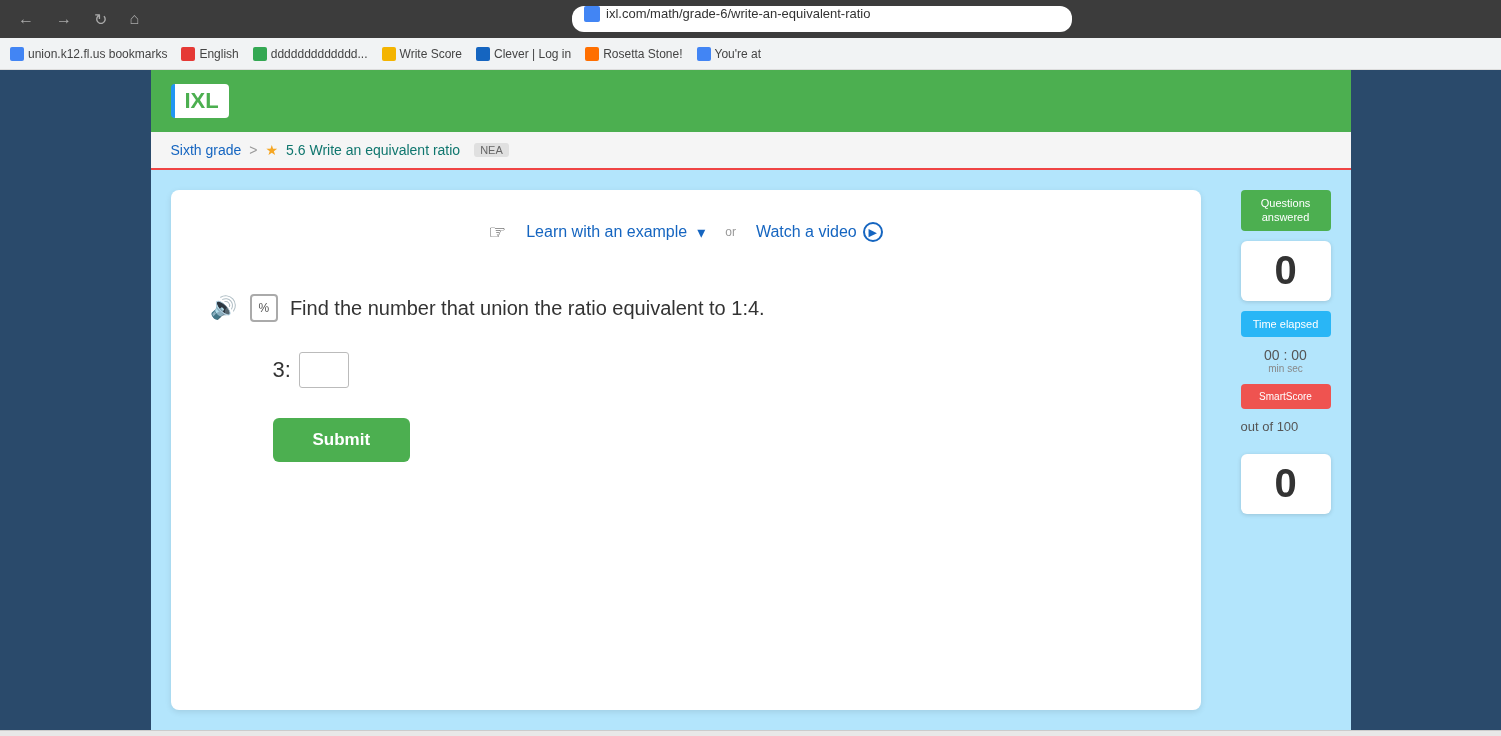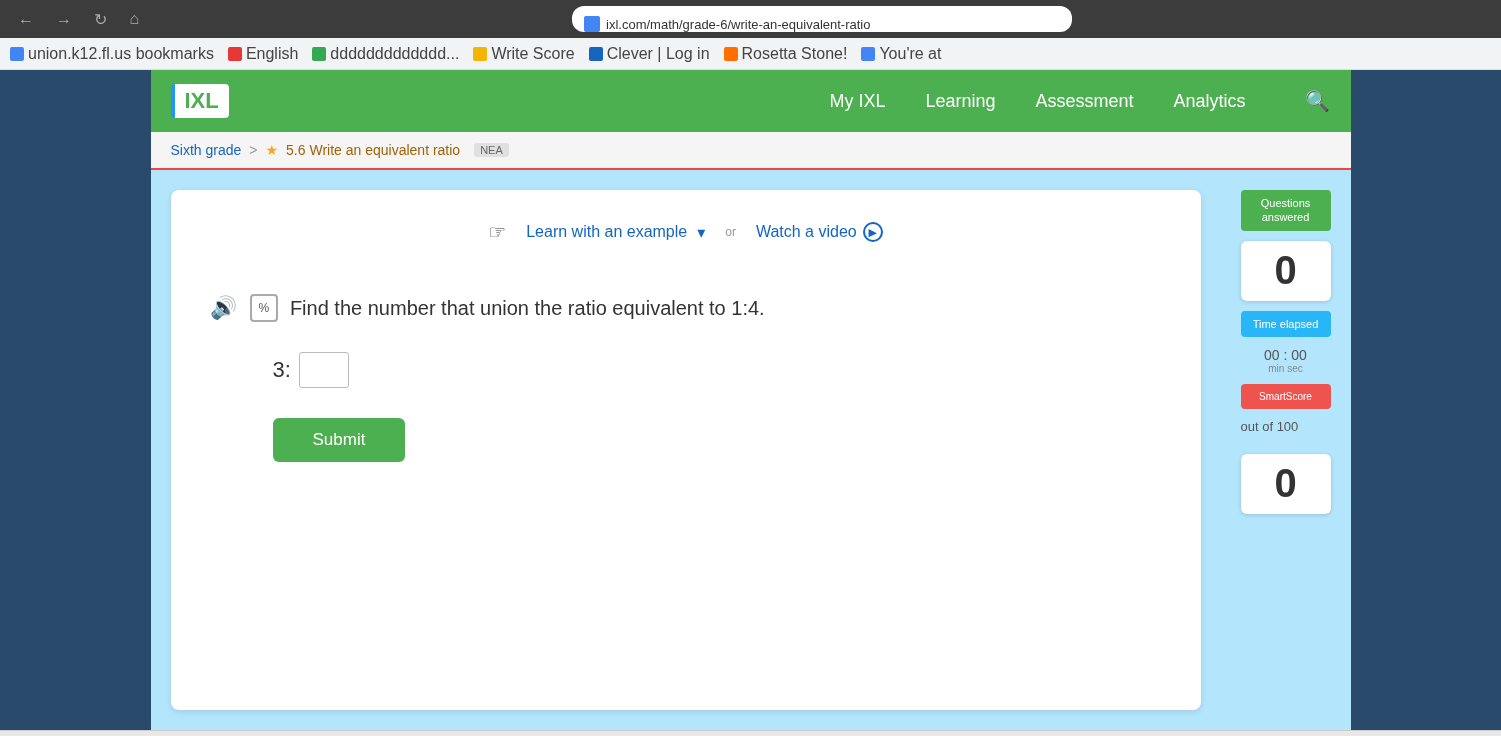--- a/index.html
+++ b/index.html
@@ -19,21 +19,21 @@
       font-size: 16px;
       cursor: pointer;
       padding: 2px 6px;
     }
     .browser-address-bar {
       flex: 1;
       background: #fff;
       border-radius: 12px;
       height: 26px;
       display: flex;
-      align-items: flex-end;
+      align-items: flex-start;
       padding: 0 12px;
       font-size: 13px;
       color: #333;
       max-width: 500px;
       margin: 0 auto;
     }
     .browser-favicon {
       width: 16px;
       height: 16px;
       margin-right: 6px;
@@ -42,21 +42,21 @@
     }
 
     
     .bookmarks-bar {
       background: #f1f3f4;
       height: 32px;
       display: flex;
       align-items: center;
       padding: 0 10px;
       gap: 14px;
-      font-size: 16px;
+      font-size: 12px;
       color: #444;
       border-bottom: 1px solid #ddd;
     }
     .bookmark-item {
       display: flex;
       align-items: center;
       gap: 4px;
       cursor: pointer;
       white-space: nowrap;
     }
@@ -126,21 +126,21 @@
       color: #1565c0;
       cursor: pointer;
     }
     .breadcrumb-sep {
       color: #999;
     }
     .breadcrumb-star {
       color: #f5a623;
     }
     .breadcrumb-current {
-      color: #a16207;
+      color: #0f766e;
       font-weight: 500;
     }
     .breadcrumb-badge {
       background: #e0e0e0;
       color: #666;
       font-size: 11px;
       padding: 1px 6px;
       border-radius: 3px;
       margin-left: 6px;
     }
@@ -269,21 +269,21 @@
 
     
     .submit-btn {
       background: #4caf50;
       color: #fff;
       border: none;
       border-radius: 6px;
       padding: 12px 40px;
       font-size: 17px;
       cursor: pointer;
-      font-weight: 400;
+      font-weight: 700;
       margin-left: 62px;
     }
 
     
     .right-sidebar {
       width: 120px;
       display: flex;
       flex-direction: column;
       gap: 10px;
       align-items: flex-end;
@@ -413,27 +413,20 @@
       <div class="bookmark-icon" style="background:#4285f4;"></div>
       <span>You're at</span>
     </div>
   </div>
 </div>
 
 <div class="ixl-app">
 
   <div class="ixl-header">
     <div class="ixl-logo">IXL</div>
-    <nav class="ixl-nav">
-      <a class="ixl-nav-item">My IXL</a>
-      <a class="ixl-nav-item">Learning</a>
-      <a class="ixl-nav-item">Assessment</a>
-      <a class="ixl-nav-item">Analytics</a>
-      <span class="ixl-search-icon">🔍</span>
-    </nav>
   </div>
 
   <div class="breadcrumb-bar">
     <span class="breadcrumb-link">Sixth grade</span>
     <span class="breadcrumb-sep">&gt;</span>
     <span class="breadcrumb-star">★</span>
     <span class="breadcrumb-current">5.6 Write an equivalent ratio</span>
     <span class="breadcrumb-badge">NEA</span>
   </div>
 

